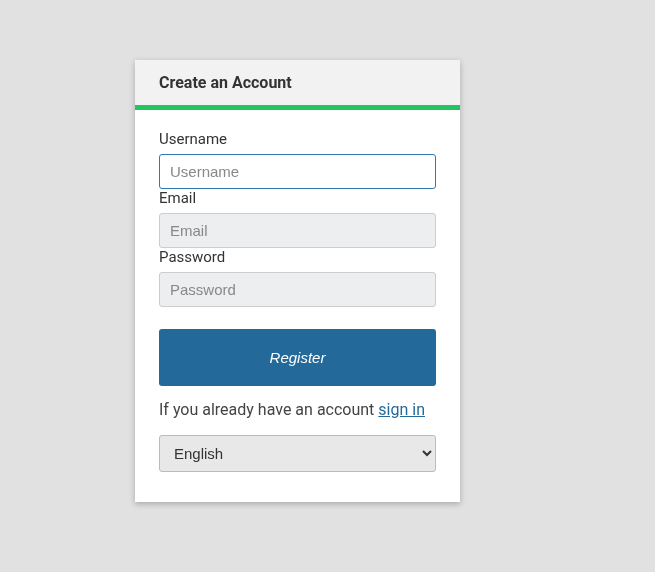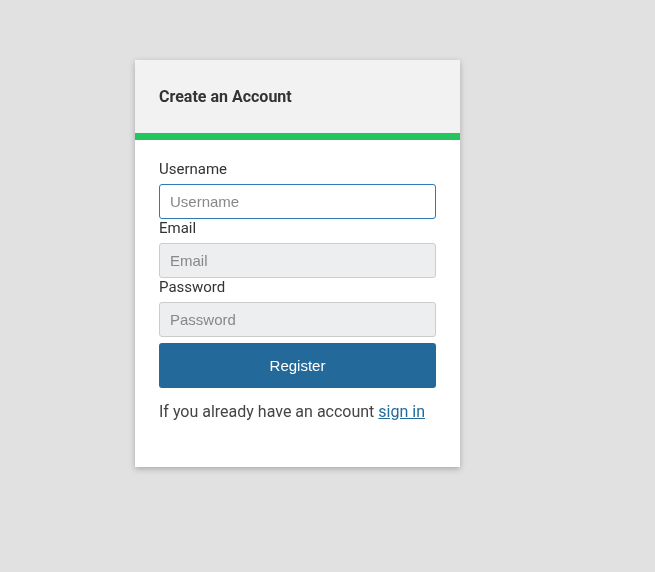--- a/index.html
+++ b/index.html
@@ -15,22 +15,22 @@
       padding-top: 60px;
     }
     .panel {
       width: 325px;
       margin-left: 135px;
       background: #fff;
       box-shadow: 0 2px 6px rgba(0,0,0,0.25);
     }
     .panel-header {
       background: #f2f2f2;
-      border-bottom: 7px solid #22c55e;
-      padding: 27px 24px;
+      border-bottom: 5px solid #22c55e;
+      padding: 13px 24px;
       font-weight: 700;
       font-size: 16px;
       color: #333;
     }
     .panel-body {
       padding: 20px 24px 30px 24px;
     }
     .form-group {
     }
     .form-label {
@@ -51,29 +51,30 @@
     .form-input::placeholder {
       color: #888;
     }
     .form-input.focused {
       border: 1px solid #2e7ab8;
       background: #fff;
       outline: none;
     }
     .btn-primary {
       width: 100%;
-      padding: 14px;
+      padding: 20px;
       background: #236a9b;
       color: #fff;
       border: none;
       border-radius: 3px;
       font-size: 15px;
       cursor: pointer;
-      margin-top: 6px;
+      margin-top: 22px;
       margin-bottom: 14px;
+      font-style: italic;
     }
     .signin-text {
       font-size: 16px;
       color: #444;
       margin-bottom: 16px;
     }
     .signin-link {
       color: #236a9b;
       text-decoration: underline;
       cursor: pointer;
@@ -110,15 +111,18 @@
       <label class="form-label">Password</label>
       <input type="password" class="form-input" placeholder="Password" style="">
     </div>
 
     <button class="btn-primary">Register</button>
 
     <div class="signin-text">
       <span>If you already have an account </span><a class="signin-link">sign in</a>
     </div>
 
+    <select class="lang-select">
+      <option>English</option>
+    </select>
 
   </div>
 </div>
 
 </body></html>

